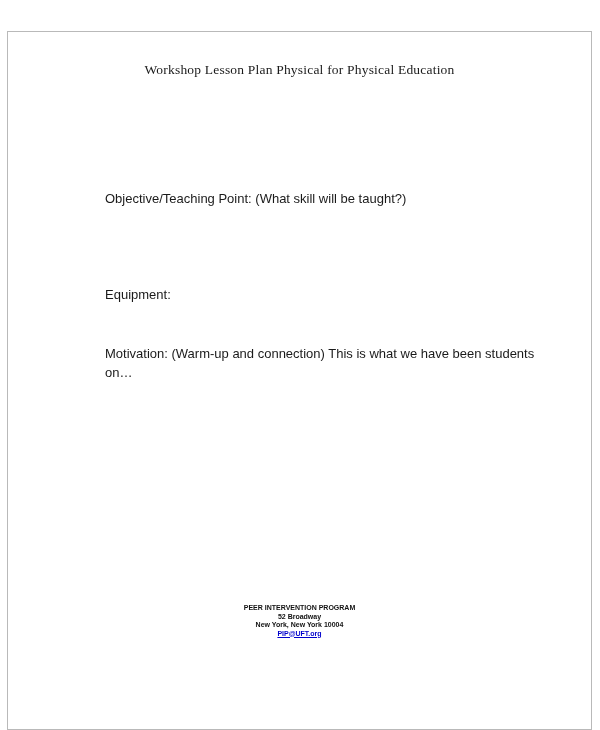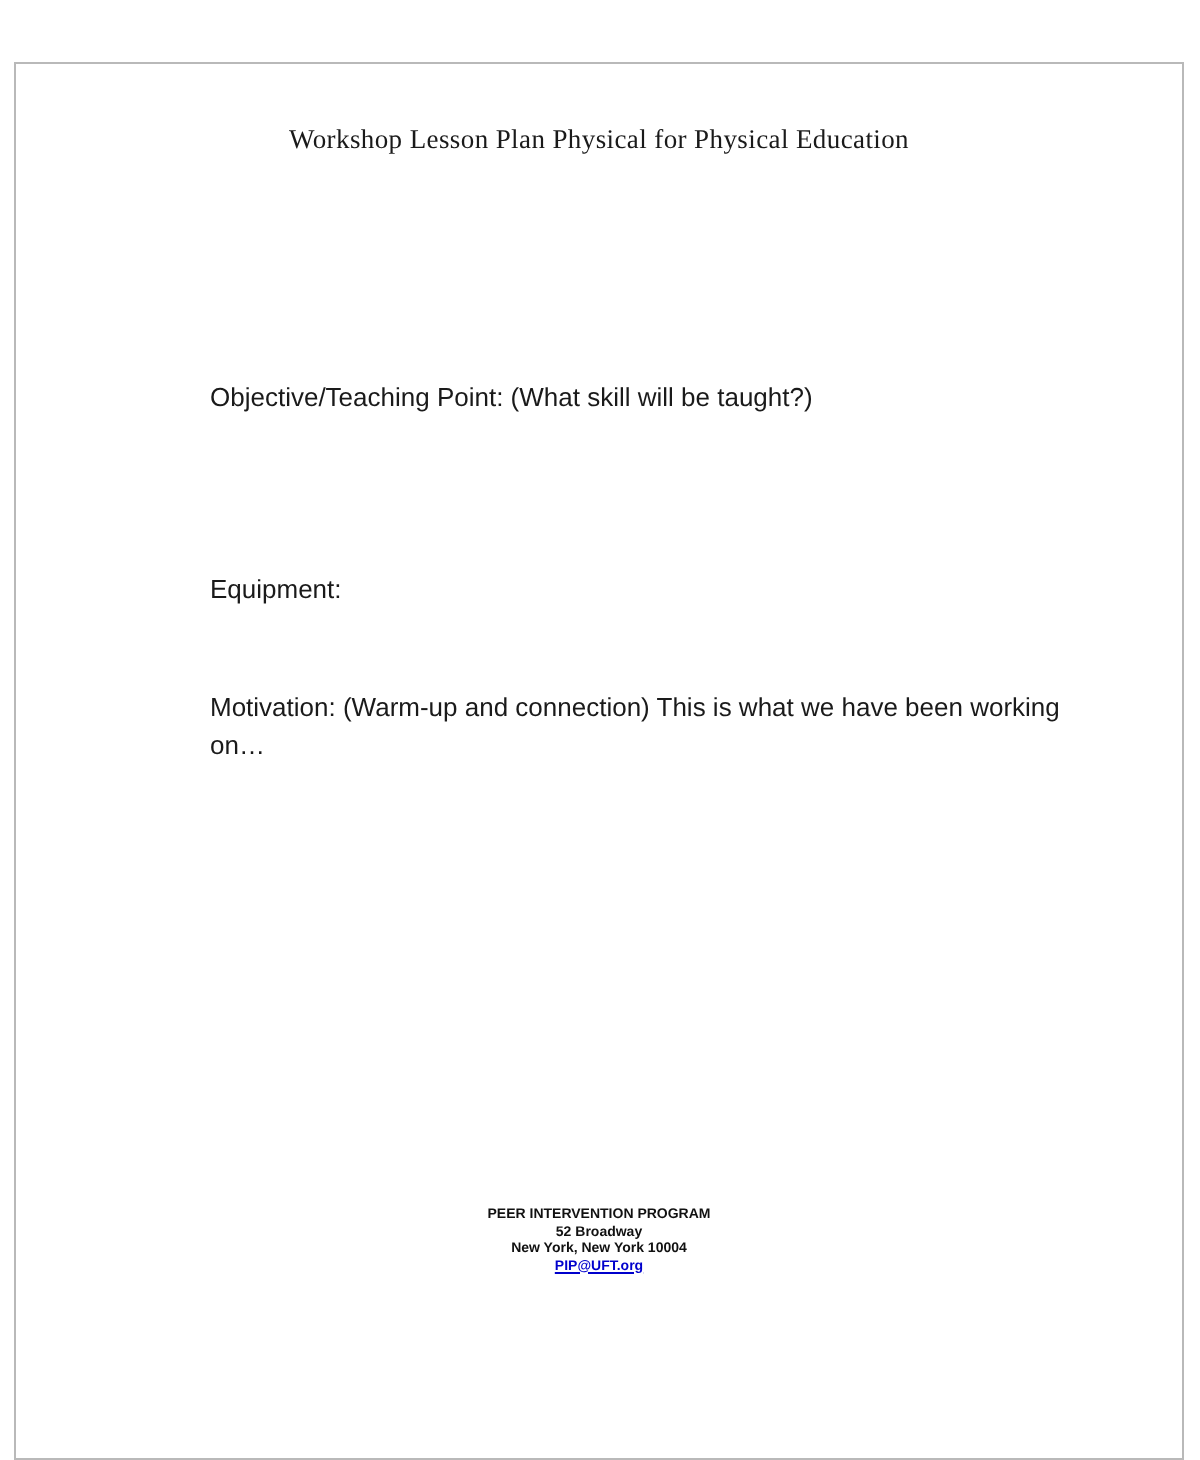--- a/index.html
+++ b/index.html
@@ -78,21 +78,21 @@
 <div class="canvas">
   <div class="page" style="border-color: rgb(185, 185, 185);">
 
     <div class="doc-title">Workshop Lesson Plan Physical for Physical Education</div>
 
 
     <div class="field f-objective">Objective/Teaching Point: (What skill will be taught?)</div>
 
     <div class="field f-equipment">Equipment:</div>
 
-    <div class="field f-motivation">Motivation: (Warm-up and connection) This is what we have been working on…</div>
+    <div class="field f-motivation">Motivation: (Warm-up and connection) This is what we have been students on…</div>
 
 
     <div class="doc-footer">
       <div>PEER INTERVENTION PROGRAM</div>
       <div>52 Broadway</div>
       <div>New York, New York  10004</div>
       <div>
         <a class="footer-link" style="color: rgb(0, 0, 204);">PIP@UFT.org</a>
       </div>
     </div>

